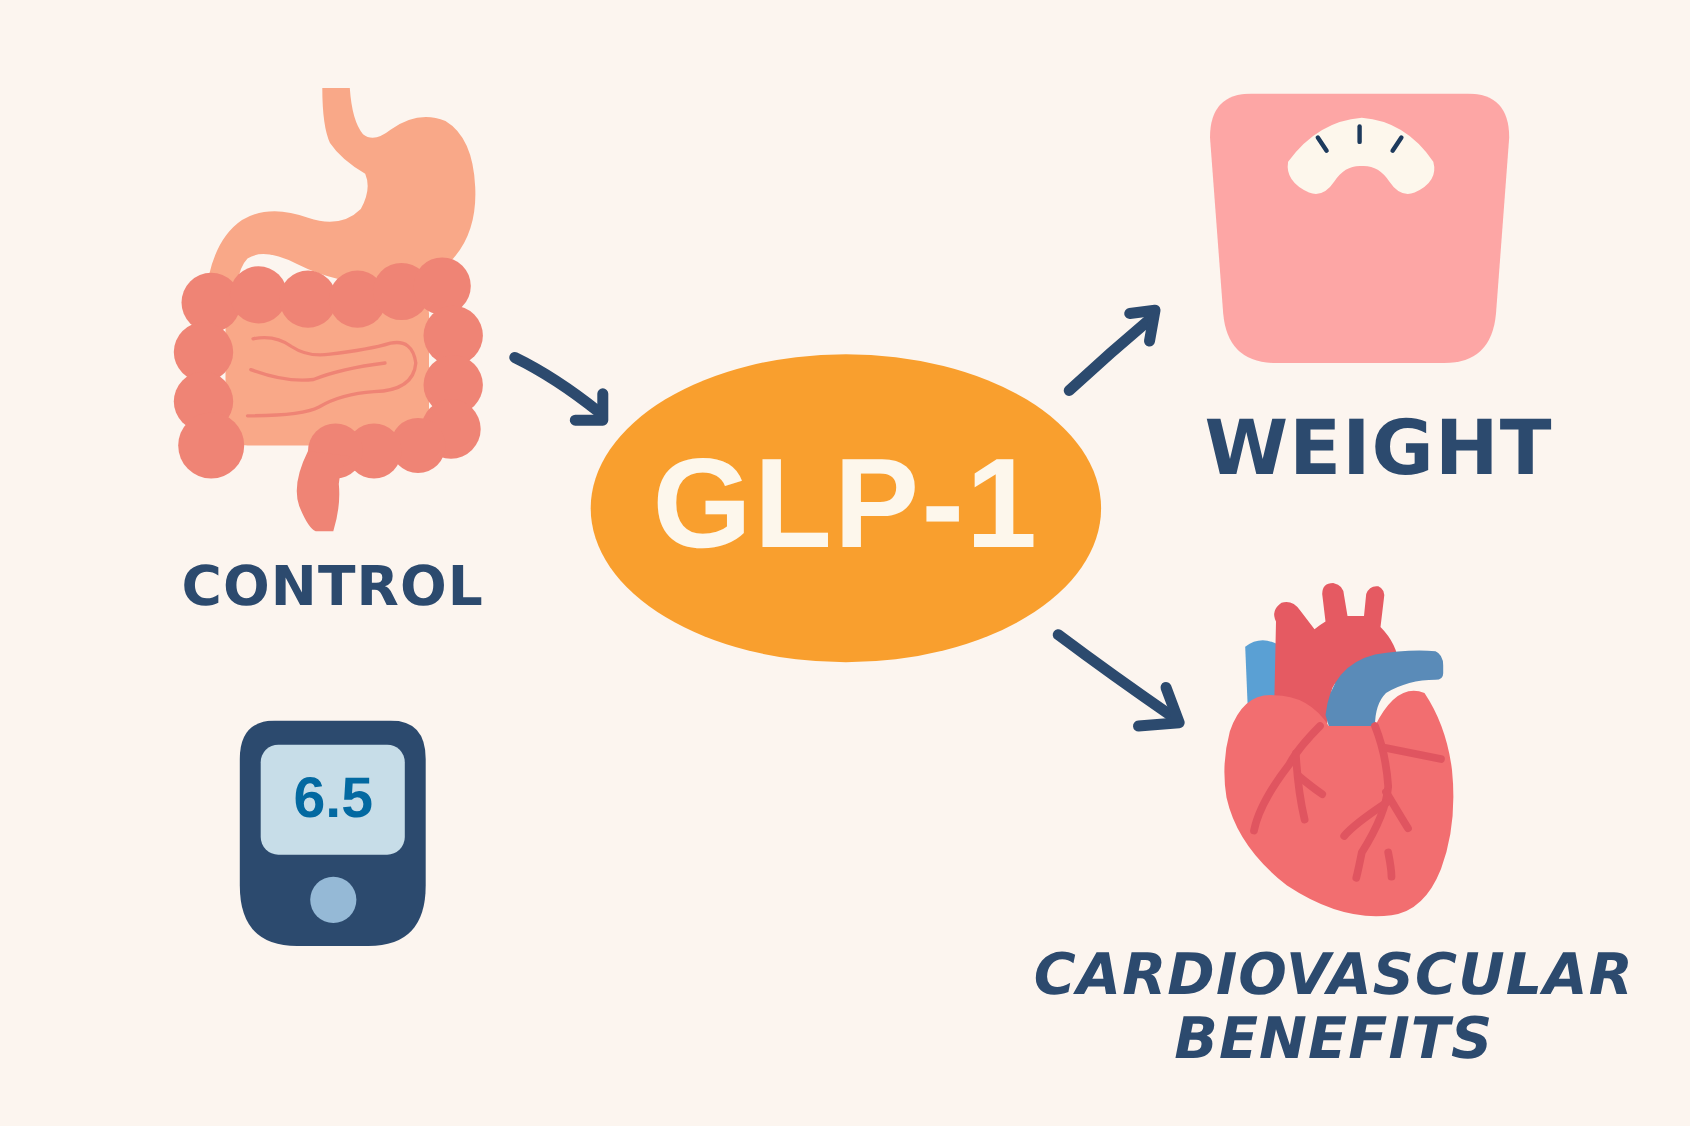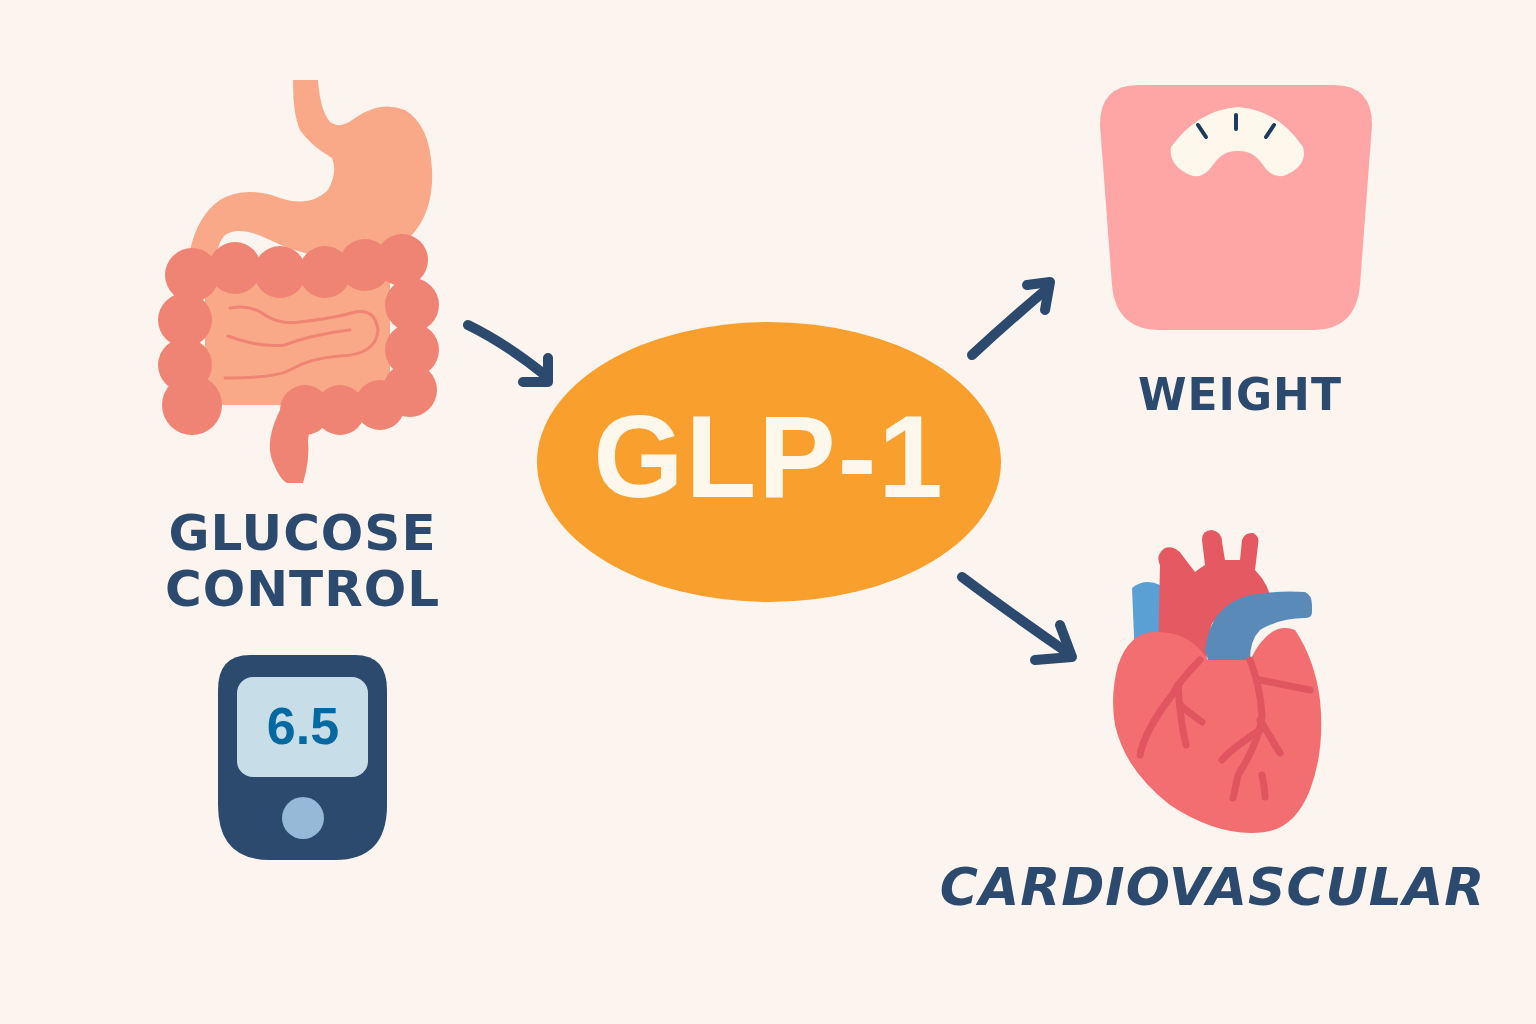--- a/index.html
+++ b/index.html
@@ -72,21 +72,20 @@
     <path d="M130,350 Q115,380 122,400 Q130,420 137,423 L153,423 Q160,400 158,380 Q160,360 170,355 Z"></path>
   </g>
 
   <g fill="none" stroke="#ef8475" stroke-width="3" stroke-linecap="round">
     <path d="M80,248 Q100,244 115,255 Q130,265 150,262 Q185,258 205,252 Q225,248 228,270 Q226,295 190,296 Q160,298 140,310 Q125,318 75,318"></path>
     <path d="M78,276 Q110,288 135,285 Q160,275 200,270"></path>
   </g>
 </svg>
 
 <div class="label" style="left:150px;top:505px;width:305px;font-size:50px;">
-  <span>GLUCOSE</span>
   <span>CONTROL</span>
 </div>
 
 <svg class="abs" style="left:215px;top:655px" width="175" height="210" viewBox="0 0 175 210">
   <path d="M35,0 L140,0 Q172,0 172,35 L172,150 Q172,205 120,205 L55,205 Q3,205 3,150 L3,35 Q3,0 35,0 Z" fill="#2c4a6e"></path>
   <rect x="22" y="22" width="131" height="100" rx="16" fill="#c7dde8"></rect>
   <circle cx="88" cy="163" r="21" fill="#95b9d6"></circle>
 </svg>
 <div id="meter-value">6.5</div>
 
@@ -112,21 +111,21 @@
 <svg class="abs" style="left:1098px;top:85px" width="276" height="248" viewBox="0 0 276 248">
   <path d="M40,0 L236,0 Q274,0 274,40 L262,200 Q258,245 215,245 L62,245 Q18,245 14,200 L2,40 Q2,0 40,0 Z" fill="#fda6a5"></path>
   <path d="M73,62 Q100,25 140,22 Q180,25 205,62 Q210,80 188,90 Q175,95 165,80 Q155,65 140,66 Q125,65 115,80 Q105,95 92,90 Q70,80 73,62 Z" fill="#fdf7ec"></path>
   <g stroke="#1d3a5c" stroke-width="4" stroke-linecap="round">
     <line x1="100" y1="40" x2="108" y2="52"></line>
     <line x1="138" y1="30" x2="138" y2="44"></line>
     <line x1="176" y1="40" x2="168" y2="52"></line>
   </g>
 </svg>
 
-<div class="label" style="left:1095px;top:370px;width:290px;font-size:44px;">
+<div class="label" style="left:1095px;top:370px;width:290px;font-size:69px;">
   <span>WEIGHT</span>
 </div>
 
 <svg class="abs" style="left:1100px;top:520px" width="240" height="330" viewBox="0 0 240 330">
 
   <path d="M32,68 Q45,58 60,65 L65,130 L35,140 Z" fill="#5aa0d4"></path>
 
   <path d="M60,45 Q55,35 65,28 Q75,25 82,35 L95,52 Q100,48 105,45 L102,20 Q102,10 112,10 Q122,12 122,22 L125,40 L140,40 L142,20 Q145,12 153,13 Q160,16 158,25 L155,50 Q170,65 172,85 L140,120 Q115,85 110,110 L105,150 L58,140 Z" fill="#e55a62"></path>
 
   <path d="M105,130 Q110,85 150,75 Q180,70 205,72 Q212,75 212,85 L212,92 Q212,98 205,98 Q180,98 160,110 Q150,120 150,140 L108,140 Z" fill="#5a8bb8"></path>
@@ -140,13 +139,14 @@
     <path d="M150,140 Q160,165 162,195 Q160,220 138,255 Q135,270 133,278"></path>
     <path d="M160,210 Q130,230 122,240"></path>
     <path d="M160,200 Q175,225 180,233"></path>
     <path d="M162,255 Q165,270 165,277"></path>
     <path d="M160,160 Q185,165 210,170"></path>
   </g>
 </svg>
 
 <div class="label" style="left:930px;top:858px;width:565px;font-size:52px;font-style:italic;">
   <span>CARDIOVASCULAR</span>
+  <span>BENEFITS</span>
 </div>
 
 </body></html>

